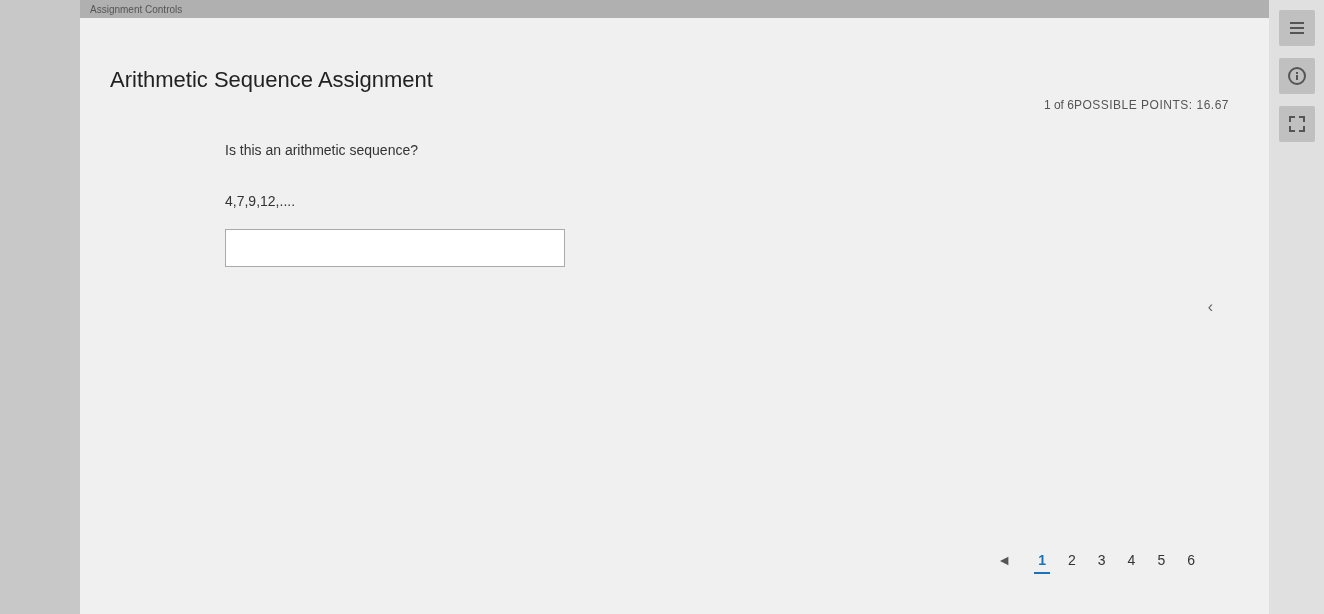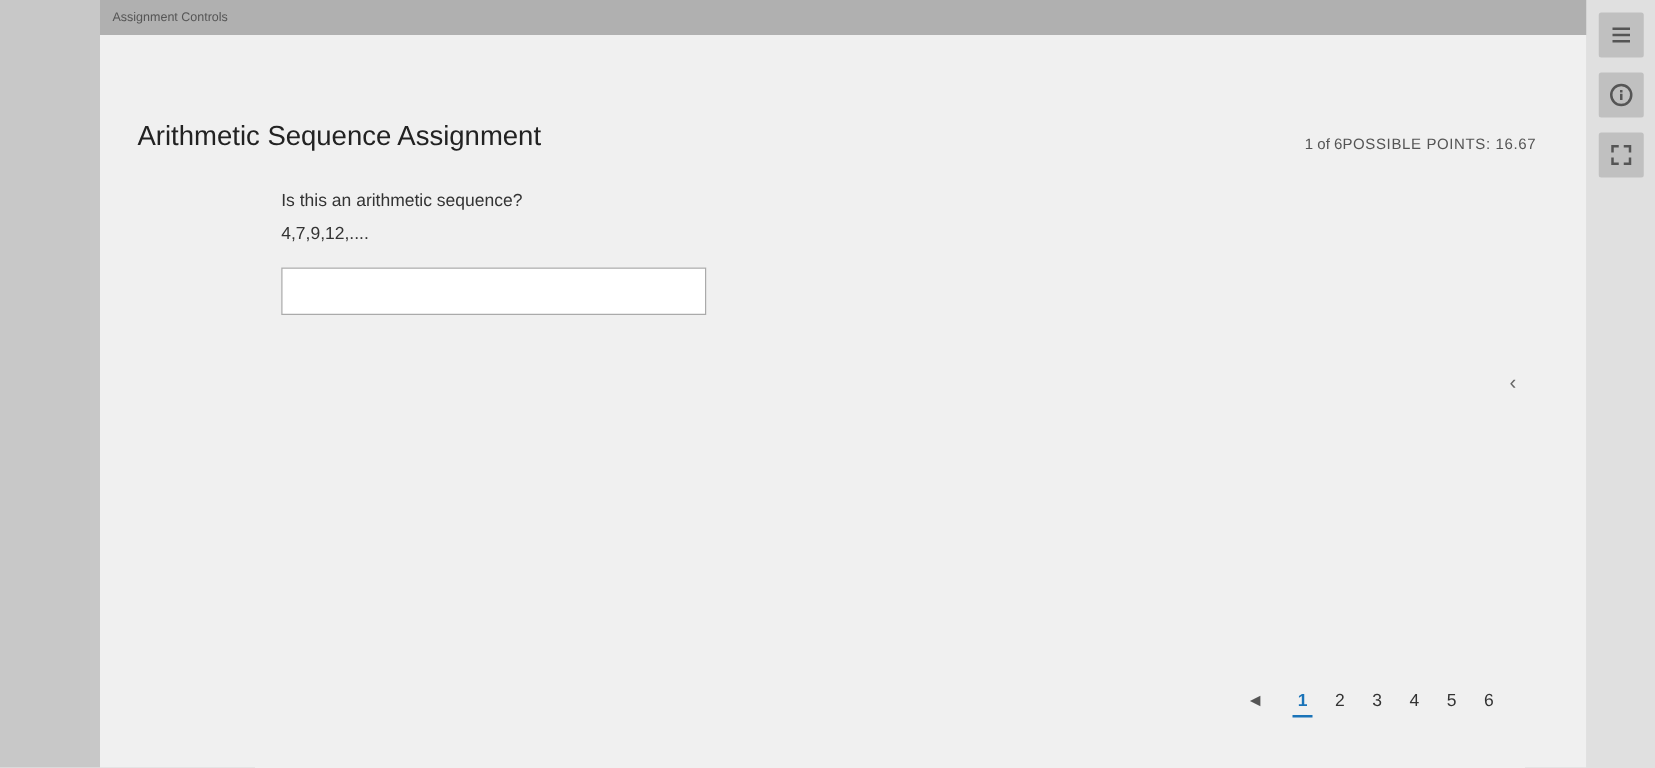--- a/index.html
+++ b/index.html
@@ -45,21 +45,21 @@
       flex-direction: column;
       align-items: center;
       padding-top: 10px;
       gap: 12px;
       flex-shrink: 0;
     }
 
     .page-header {
       display: flex;
       justify-content: space-between;
-      align-items: flex-end;
+      align-items: center;
       padding: 30px 30px 0 30px;
     }
 
     .page-title {
       font-size: 22px;
       font-weight: normal;
       color: #222;
     }
 
     .page-counter {
@@ -76,21 +76,21 @@
       margin-right: 10px;
     }
 
     .question-section {
       padding: 30px 30px 0 145px;
     }
 
     .question-label {
       font-size: 14px;
       color: #333;
-      margin-bottom: 10px;
+      margin-bottom: 35px;
     }
 
     .sequence-text {
       font-size: 14px;
       color: #333;
       margin-bottom: 20px;
     }
 
     .answer-input {
       width: 340px;
@@ -187,21 +187,21 @@
       right: 56px;
       top: 50%;
       transform: translateY(-50%);
       font-size: 16px;
       color: #666;
       cursor: pointer;
     }
 
     .header-top {
       width: 100%;
-      height: 28px;
+      height: 18px;
       background: #b0b0b0;
       padding: 0 10px;
       display: flex;
       align-items: center;
     }
 
     .header-top-text {
       font-size: 10px;
       color: #555;
     }

